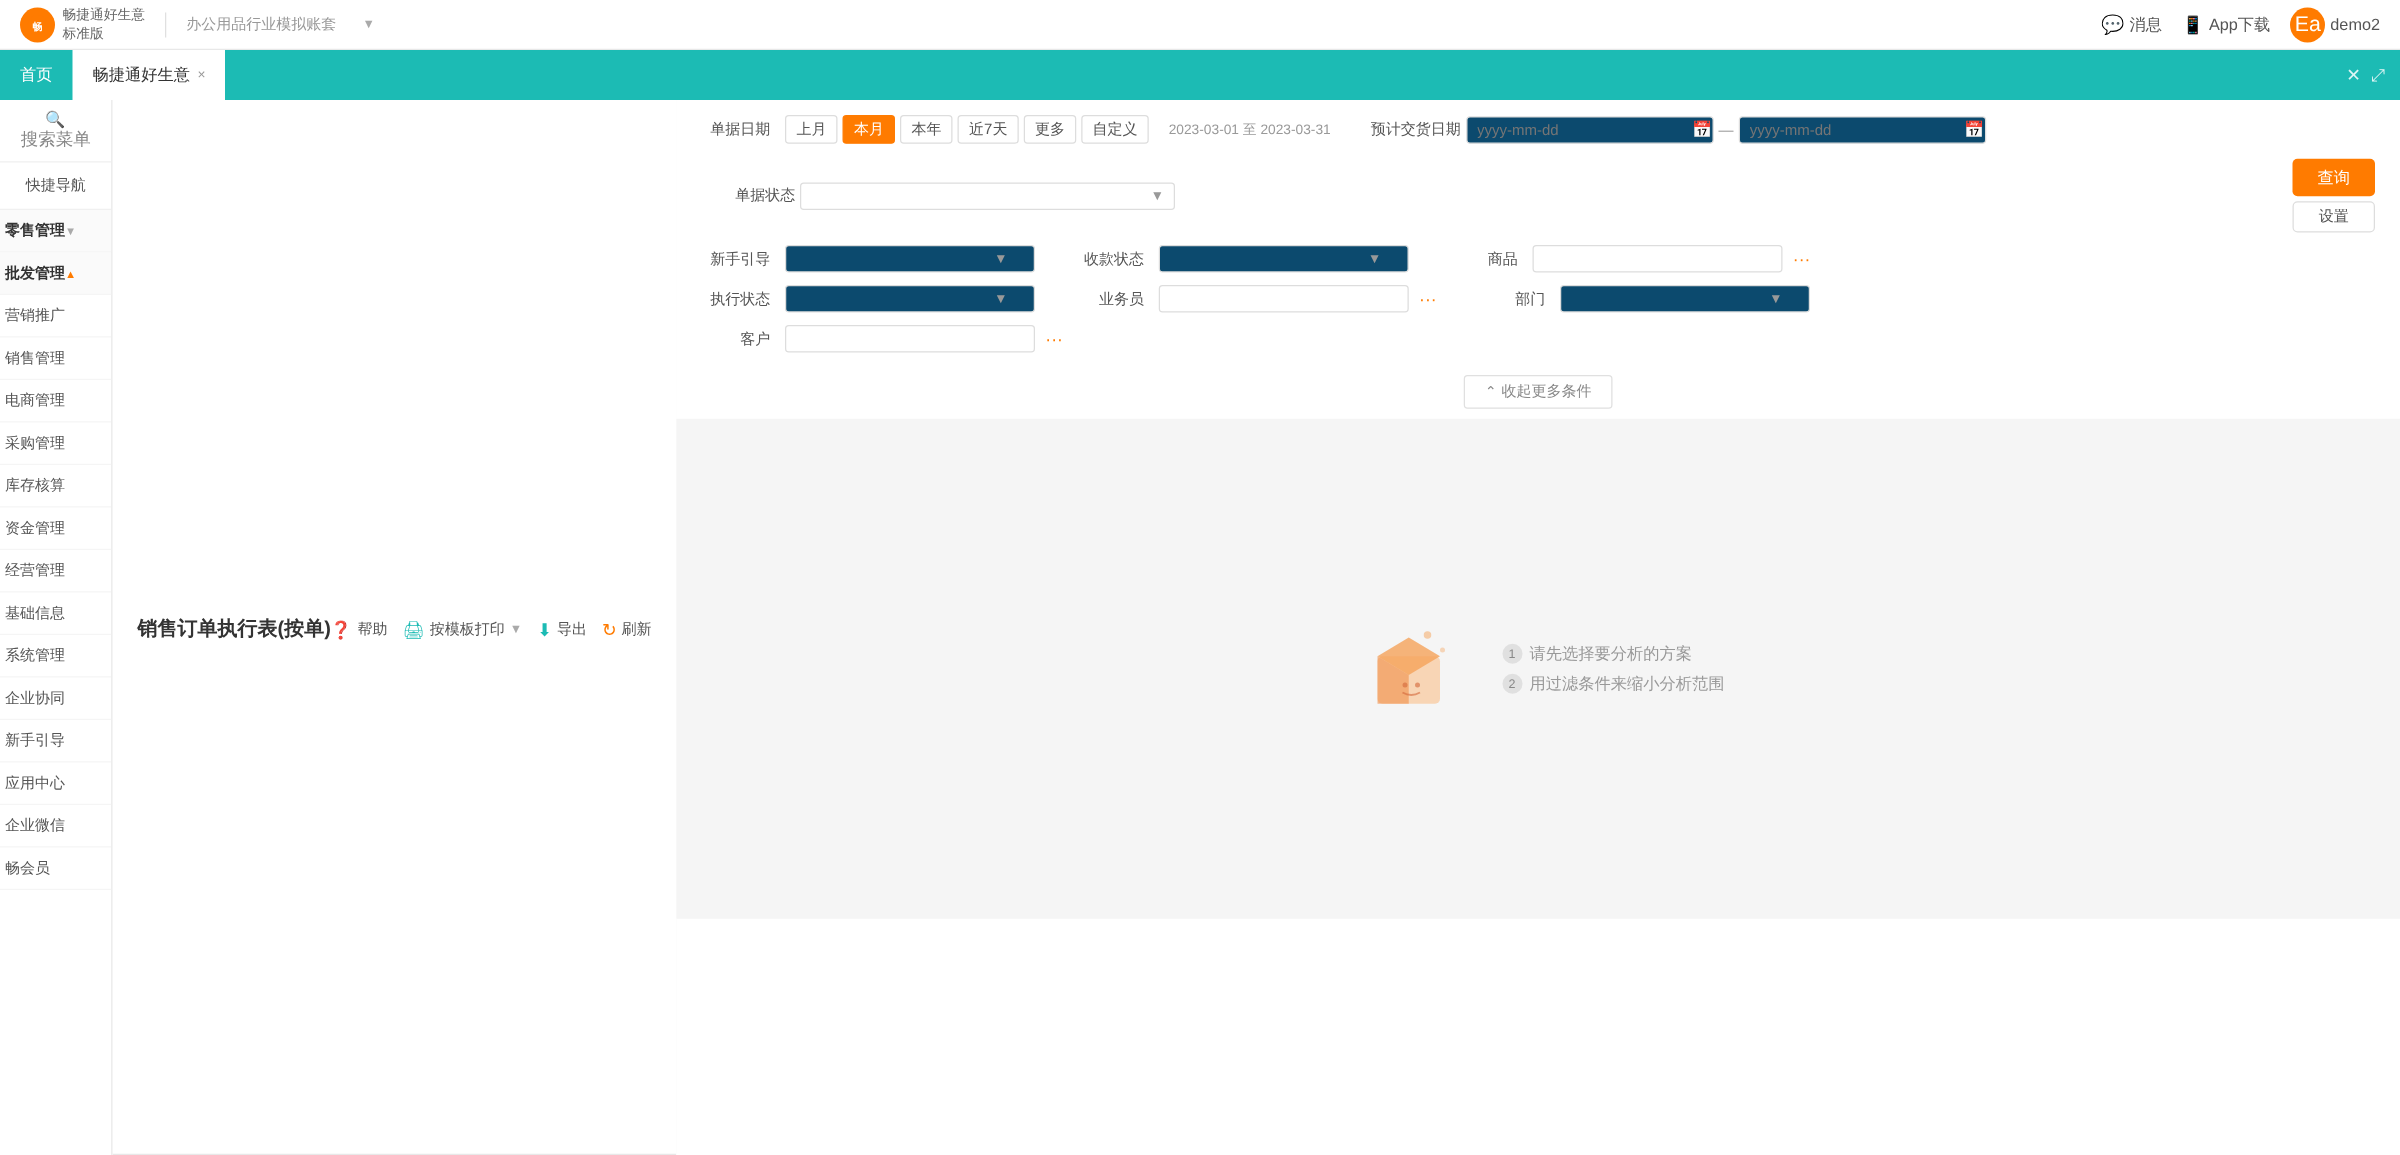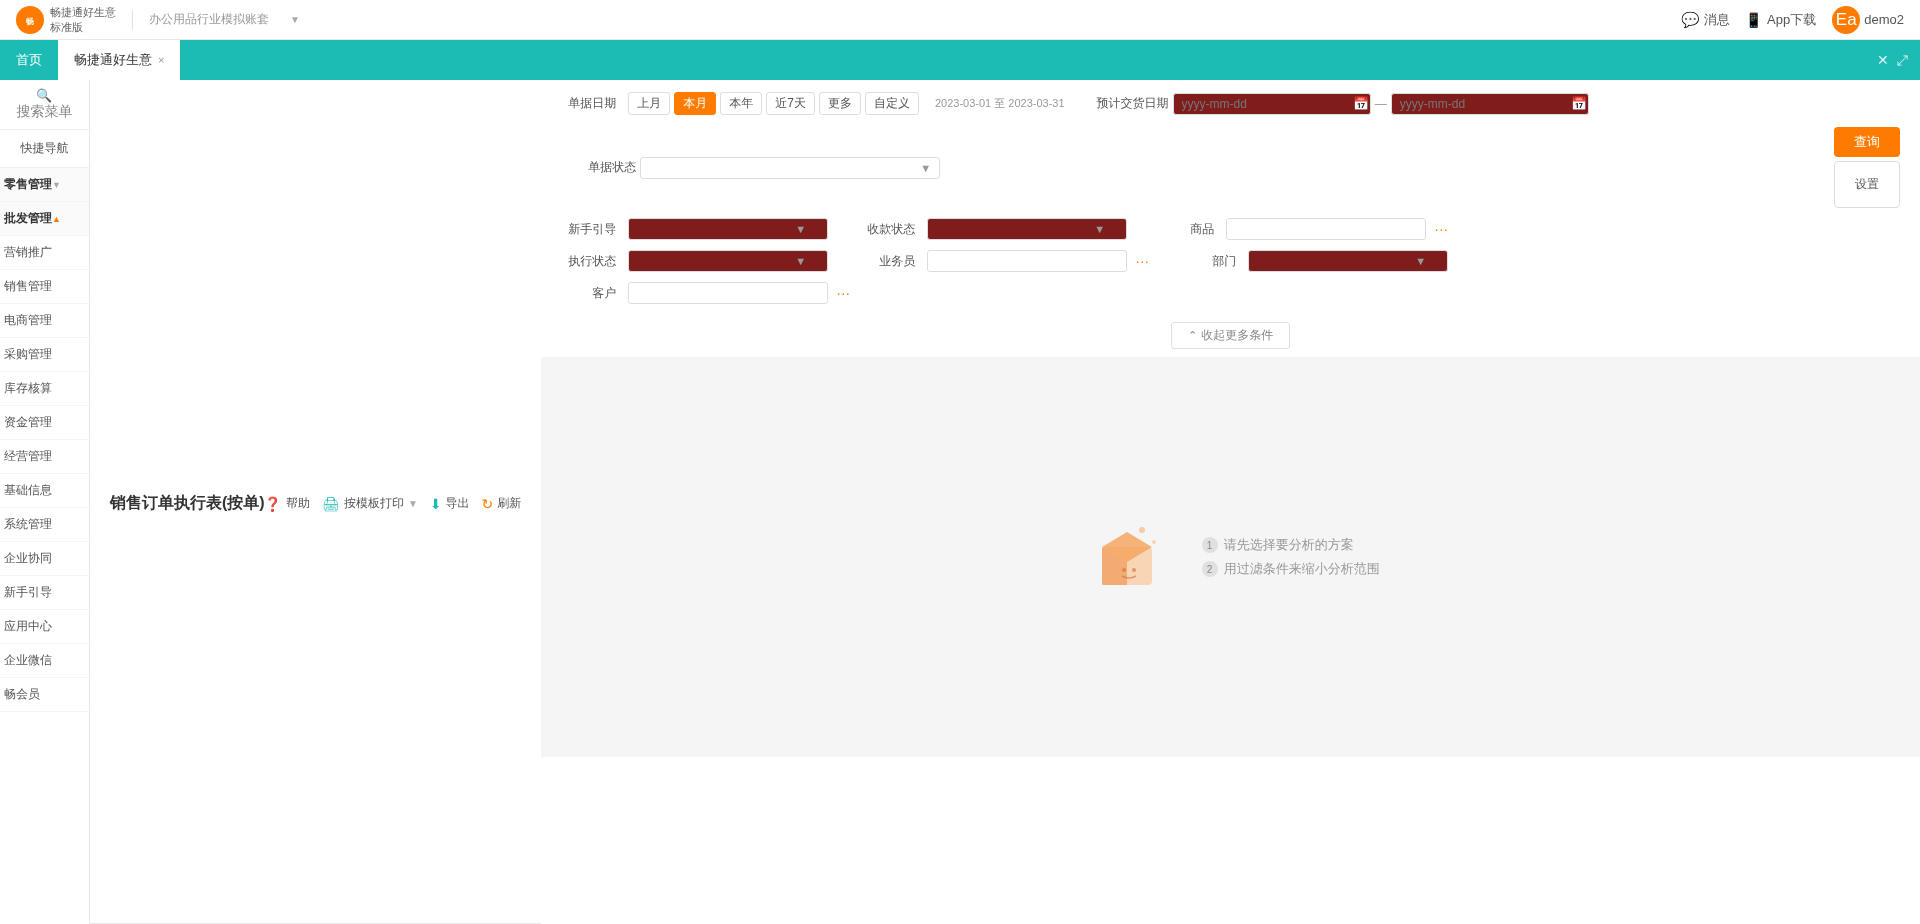--- a/index.html
+++ b/index.html
@@ -294,21 +294,21 @@
     .date-sep { color: #999; font-size: 12px; }
     .date-icon { color: #ff7b00; font-size: 13px; }
     .filter-dots { color: #ff7b00; font-size: 14px; cursor: pointer; margin-left: 4px; }
 
     .filter-input-wrap {
       position: relative;
       display: inline-flex;
       align-items: center;
       border: 1px solid #ddd;
       border-radius: 3px;
-      background: #7f1d1d;
+      background: #0c4a6e;
     }
     .filter-input-wrap input {
       border: none;
       outline: none;
       padding: 3px 8px;
       font-size: 12px;
       color: #bbb;
       width: 180px;
       background: transparent;
     }
@@ -352,21 +352,21 @@
       padding: 6px 20px;
       font-size: 13px;
       cursor: pointer;
       white-space: nowrap;
     }
     .setting-btn {
       background: #fff;
       color: #555;
       border: 1px solid #ddd;
       border-radius: 4px;
-      padding: 14px 16px;
+      padding: 3px 16px;
       font-size: 12px;
       cursor: pointer;
       white-space: nowrap;
     }
 
     
     .data-area {
       padding: 20px;
       display: flex;
       flex-direction: column;

